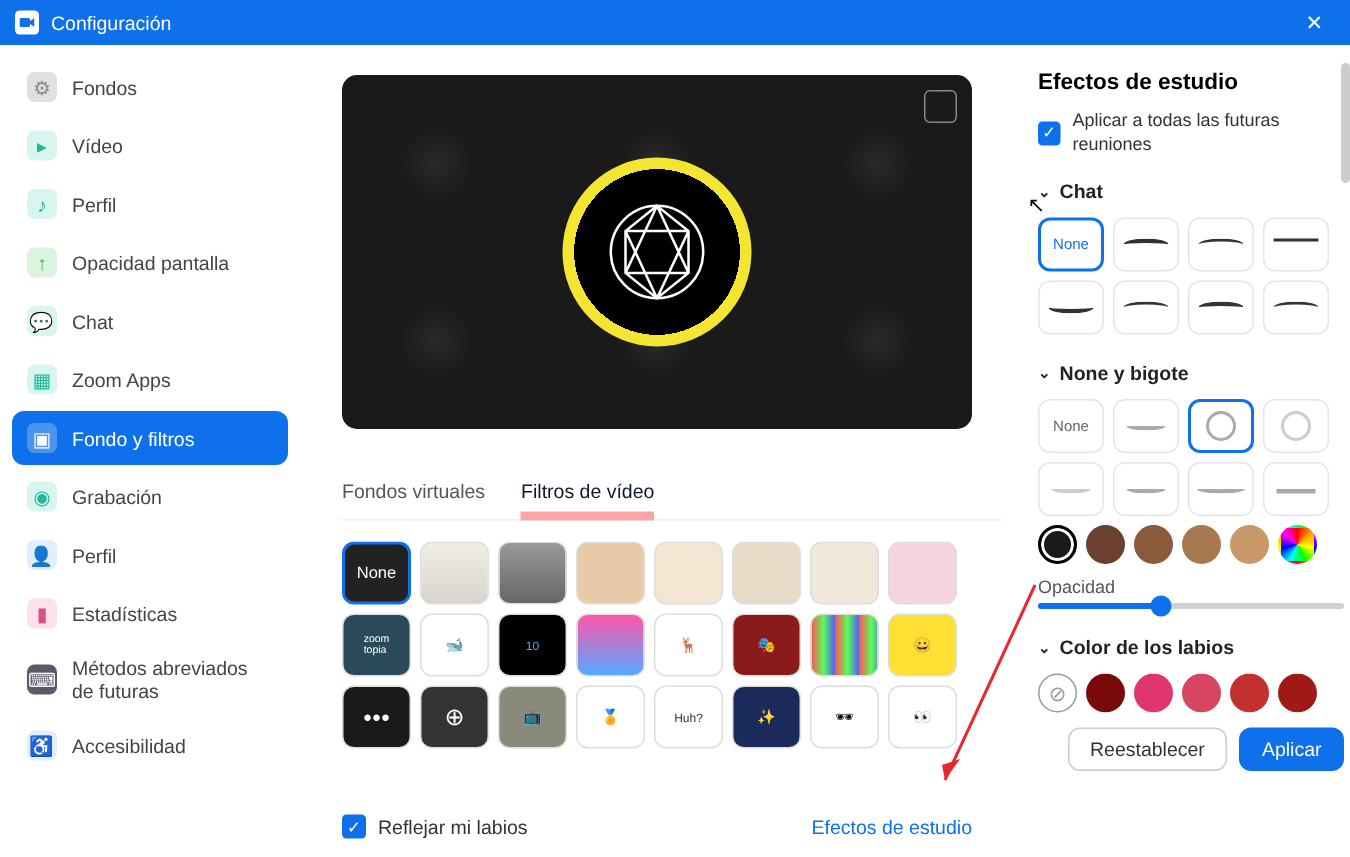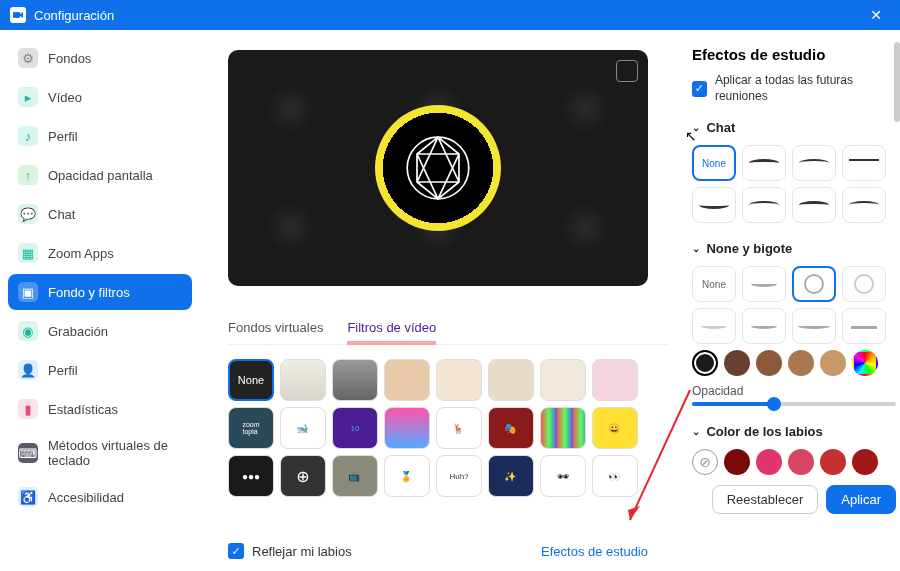--- a/index.html
+++ b/index.html
@@ -20,21 +20,21 @@
 .ic-pink{background:#fde1ea;color:#d8508a}
 .ic-dark{background:#5a5a6a;color:#fff}
 .sidebar-item.active .icon{background:rgba(255,255,255,0.25);color:#fff}
 .main{flex:1;padding:20px 12px 12px 28px;display:flex;flex-direction:column;overflow:hidden}
 .preview{width:420px;height:236px;background:#1a1a1a;border-radius:10px;position:relative;margin-bottom:28px;background-image:radial-gradient(circle at 15% 25%,#2a2a2a 0,transparent 25px),radial-gradient(circle at 50% 25%,#2a2a2a 0,transparent 25px),radial-gradient(circle at 85% 25%,#2a2a2a 0,transparent 25px),radial-gradient(circle at 15% 75%,#2a2a2a 0,transparent 25px),radial-gradient(circle at 50% 75%,#2a2a2a 0,transparent 25px),radial-gradient(circle at 85% 75%,#2a2a2a 0,transparent 25px)}
 .expand-icon{position:absolute;top:10px;right:10px;width:22px;height:22px;border:1.5px solid #888;border-radius:4px;cursor:pointer}
 .lens{position:absolute;top:50%;left:50%;transform:translate(-50%,-50%);width:126px;height:126px;border-radius:50%;background:radial-gradient(circle,#000 62%,#f5e533 62%,#f5e533 72%,#000 72%);display:flex;align-items:center;justify-content:center}
 .lens svg{width:70px;height:70px}
 .tabs{display:flex;gap:24px;border-bottom:1px solid #eee;margin-bottom:14px}
 .tab{padding:6px 0;cursor:pointer;color:#555}
-.tab.active{color:#4c1d95;border-bottom:4px solid #fca5a5;margin-bottom:-1px}
+.tab.active{color:#0f172a;border-bottom:6px solid #fca5a5;margin-bottom:-1px}
 .grid-wrap{position:relative;width:420px;height:150px;overflow:hidden}
 .grid{display:grid;grid-template-columns:repeat(8,46px);gap:6px}
 .thumb{width:46px;height:42px;border-radius:8px;background:#e5e5e5;border:1px solid #ddd;cursor:pointer;display:flex;align-items:center;justify-content:center;font-size:10px;color:#fff;overflow:hidden}
 .thumb.sel{border:2px solid #0e71eb;background:#222;color:#fff;font-size:11px}
 .bottom{display:flex;align-items:center;justify-content:space-between;width:420px;margin-top:auto;padding-top:18px}
 .check-row{display:flex;align-items:center;gap:8px;color:#333}
 .chk{width:16px;height:16px;background:#0e71eb;border-radius:3px;display:flex;align-items:center;justify-content:center;color:#fff;font-size:11px}
 .link{color:#0e71eb;cursor:pointer}
 .right-panel{width:220px;padding:16px 4px 12px 12px;position:relative;overflow:hidden}
 .panel-title{font-size:15px;font-weight:600;margin-bottom:10px}
@@ -119,21 +119,21 @@
     <div class="sidebar-item">
         <div class="icon ic-blue">👤</div>
         <span>Perfil</span>
       </div>
     <div class="sidebar-item">
         <div class="icon ic-pink">▮</div>
         <span>Estadísticas</span>
       </div>
     <div class="sidebar-item">
         <div class="icon ic-dark">⌨</div>
-        <span>Métodos virtuales de teclado</span>
+        <span>Métodos abreviados de futuras</span>
       </div>
     <div class="sidebar-item">
         <div class="icon ic-blue">♿</div>
         <span>Accesibilidad</span>
       </div>
   </div>
 
   <div class="main">
     <div class="preview">
       <div class="expand-icon"></div>
@@ -157,21 +157,21 @@
         <div class="thumb sel">None</div>
         <div class="thumb" style="background:linear-gradient(#f0ede6,#d8d4cc)"></div>
         <div class="thumb" style="background:linear-gradient(#999,#666)"></div>
         <div class="thumb" style="background:#e8c9a8"></div>
         <div class="thumb" style="background:#f5e6d3"></div>
         <div class="thumb" style="background:#e8dcc8"></div>
         <div class="thumb" style="background:#f0e8da"></div>
         <div class="thumb" style="background:#f5d5dd"></div>
         <div class="thumb" style="background:#2a4a5a;color:#fff;font-size:7px">zoom<br>topia</div>
         <div class="thumb" style="background:#fff">🐋</div>
-        <div class="thumb" style="background:#4c1d95;color:#4af;font-size:8px">10</div>
+        <div class="thumb" style="background:#000000;color:#4af;font-size:8px">10</div>
         <div class="thumb" style="background:linear-gradient(#f5a,#5af)"></div>
         <div class="thumb" style="background:#fff">🦌</div>
         <div class="thumb" style="background:#8b1a1a">🎭</div>
         <div class="thumb" style="background:repeating-linear-gradient(90deg,#f55,#5f5 8px,#55f 16px)"></div>
         <div class="thumb" style="background:#ffe033">😀</div>
         <div class="thumb" style="background:#1a1a1a;color:#fff">●●●</div>
         <div class="thumb" style="background:#333;color:#fff;font-size:16px">⊕</div>
         <div class="thumb" style="background:#8a8a7a">📺</div>
         <div class="thumb" style="background:#fff">🏅</div>
         <div class="thumb" style="background:#fff;color:#333;font-size:8px">Huh?</div>

